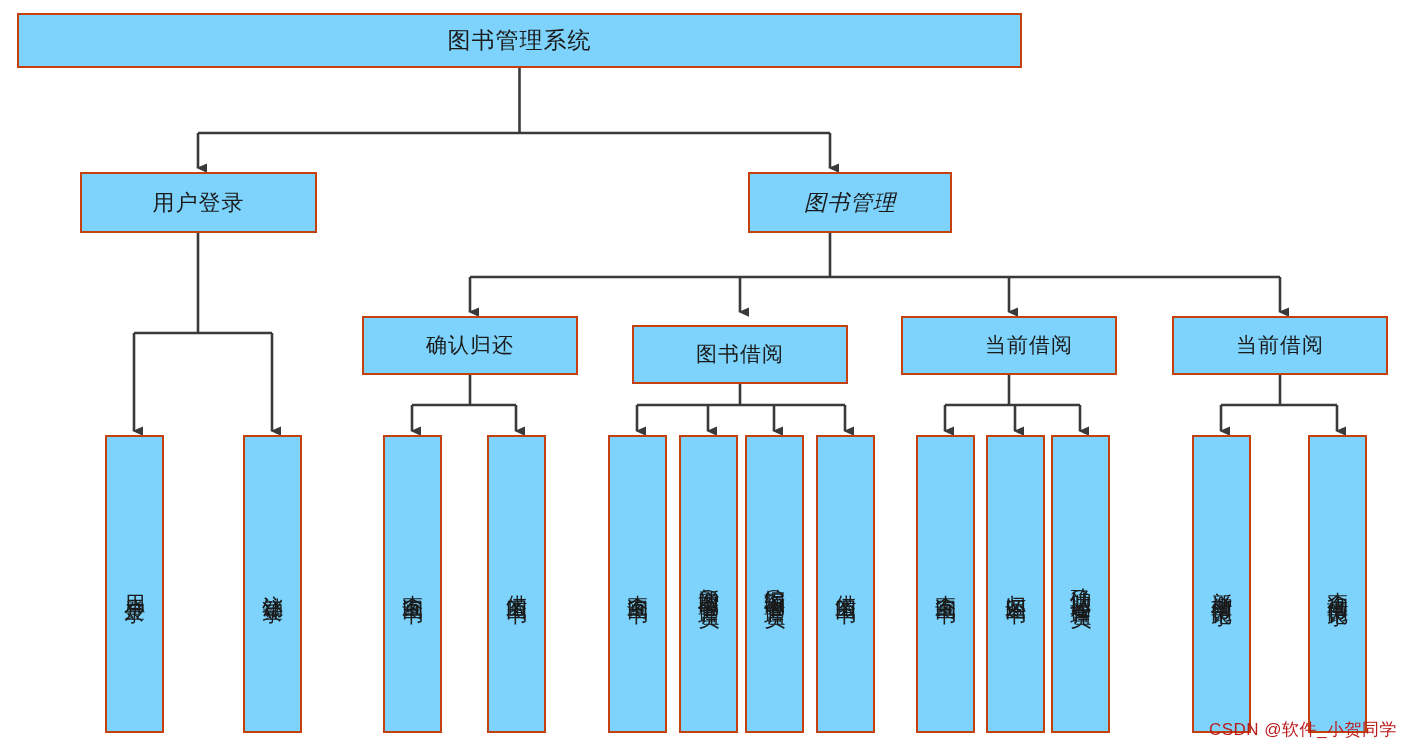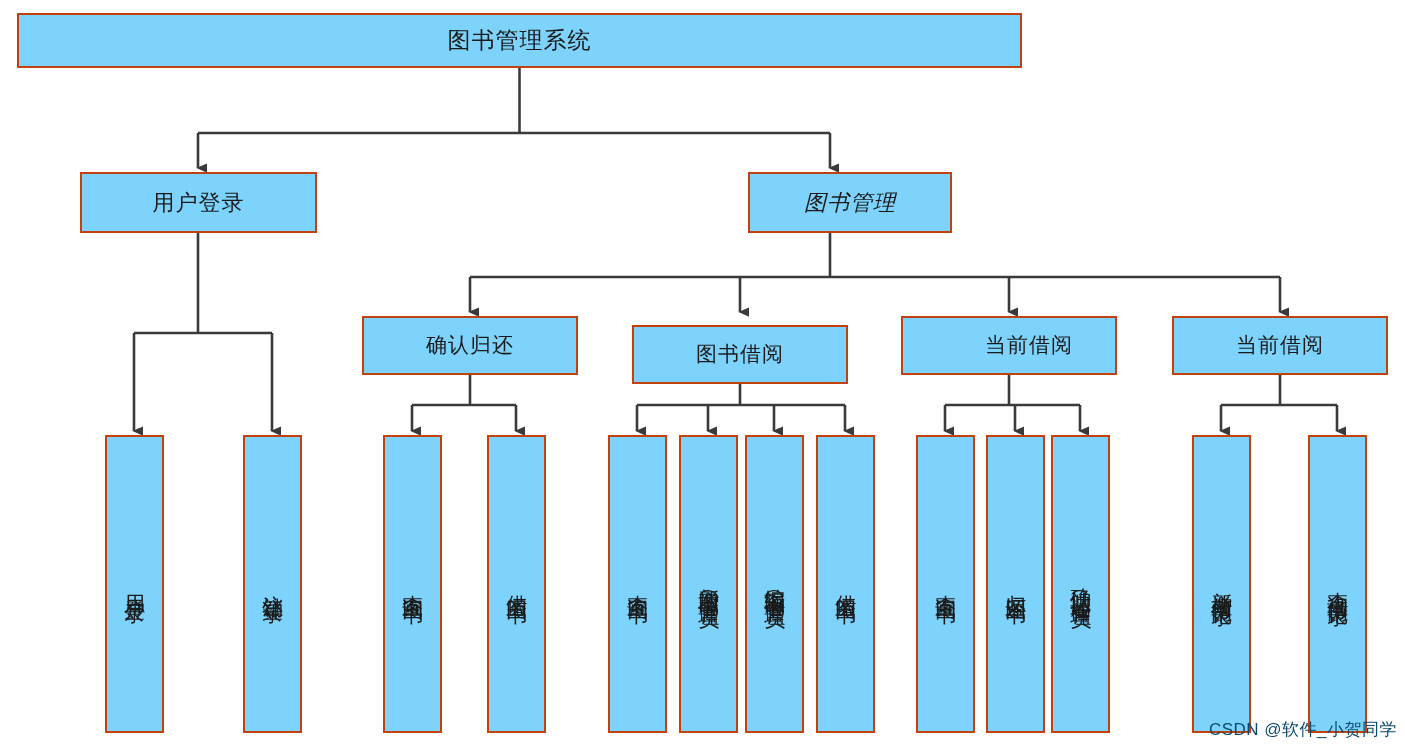--- a/index.html
+++ b/index.html
@@ -59,21 +59,21 @@
   }
   .htext {
     white-space: nowrap;
     letter-spacing: 1px;
   }
   .watermark {
     position: absolute;
     right: 8px;
     bottom: 6px;
     font-size: 17px;
-    color: #0c4a6e;
+    color: #b91c1c;
     white-space: nowrap;
     letter-spacing: 0.5px;
   }
 </style>
 </head>
 <body>
 
 <div id="canvas">
 
   <svg class="wires" viewBox="0 0 1405 747">

